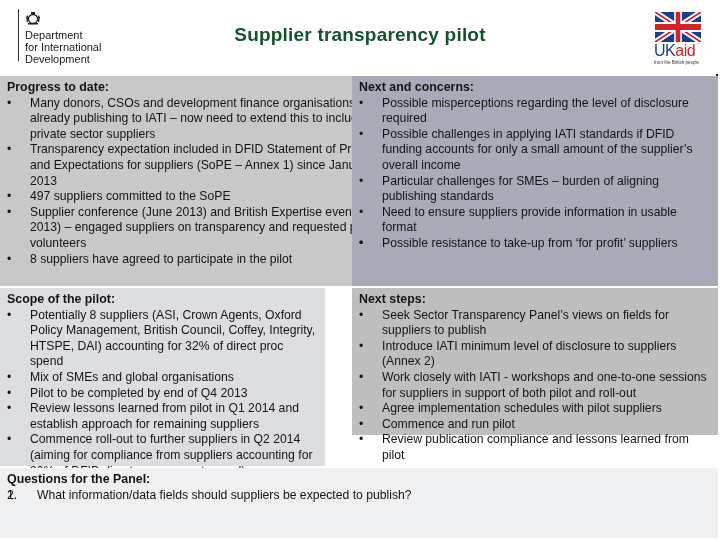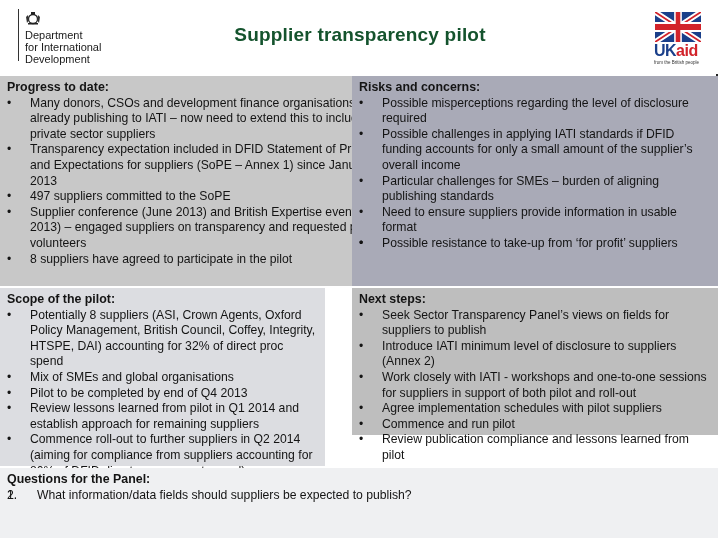--- a/index.html
+++ b/index.html
@@ -10,21 +10,21 @@
     .dfid-logo { position: absolute; left: 18px; top: 9px; width: 110px; height: 56px; }
     .dfid-bar { position: absolute; left: 0; top: 0; width: 1px; height: 52px; background: #333; }
     .crest { position: absolute; left: 7px; top: 2px; width: 16px; height: 14px; }
     .dfid-text { position: absolute; left: 7px; top: 20px; font-size: 11px; line-height: 12px; color: #1a1a1a; white-space: nowrap; }
     .title {
       position: absolute; left: 0; right: 0; top: 24px; text-align: center;
       font-size: 19px; font-weight: bold; letter-spacing: 0.2px; color: #14532d;
     }
     .ukaid { position: absolute; left: 652px; top: 10px; width: 56px; height: 55px; }
     .flag { position: absolute; left: 3px; top: 2px; width: 46px; height: 30px; }
-    .ukaid-word { position: absolute; left: 2px; top: 33px; font-size: 16px; font-weight: bold; letter-spacing: -0.5px; line-height: 16px; }
+    .ukaid-word { position: absolute; left: 2px; top: 33px; font-size: 16px; font-weight: normal; letter-spacing: -0.5px; line-height: 16px; }
     .ukaid-uk { color: #1a3f8a; }
     .ukaid-aid { color: #d2232a; }
     .ukaid-tag { position: absolute; left: 2px; top: 50px; font-size: 4.5px; color: #333; white-space: nowrap; }
     .panel { position: absolute; box-sizing: border-box; padding: 4px 6px 0 7px; font-size: 12.2px; line-height: 15.6px; }
     .panel h3 { margin: 0; font-size: 12.4px; font-weight: bold; line-height: 15.6px; }
     .panel ul, .panel ol { margin: 0; padding: 0; list-style: none; }
     .panel li { position: relative; padding-left: 23px; }
     .panel li .bul { position: absolute; left: 0; top: 0; width: 20px; }
     .p-progress { left: 0; top: 76px; width: 395px; height: 210px; background: #c8c8c8; }
     .p-risks { left: 352px; top: 76px; width: 366px; height: 210px; background: #a9aab7; }
@@ -75,21 +75,21 @@
   <ul>
     <li><span class="bul">•</span><span>Many donors, CSOs and development finance organisations already publishing to IATI – now need to extend this to include private sector suppliers</span></li>
     <li><span class="bul">•</span><span>Transparency expectation included in DFID Statement of Priorities and Expectations for suppliers (SoPE – Annex 1) since January 2013</span></li>
     <li><span class="bul">•</span><span>497 suppliers committed to the SoPE</span></li>
     <li><span class="bul">•</span><span>Supplier conference (June 2013) and British Expertise event (Sept 2013) – engaged suppliers on transparency and requested pilot volunteers</span></li>
     <li><span class="bul">•</span><span>8 suppliers have agreed to participate in the pilot</span></li>
   </ul>
 </div>
 
 <div class="panel p-risks">
-  <h3>Risks and concerns:</h3>
+  <h3>Next and concerns:</h3>
   <ul>
     <li><span class="bul">•</span><span>Possible misperceptions regarding the level of disclosure required</span></li>
     <li><span class="bul">•</span><span>Possible challenges in applying IATI standards if DFID funding accounts for only a small amount of the supplier’s overall income</span></li>
     <li><span class="bul">•</span><span>Particular challenges for SMEs – burden of aligning publishing standards</span></li>
     <li><span class="bul">•</span><span>Need to ensure suppliers provide information in usable format</span></li>
     <li><span class="bul">•</span></li>
     <li><span class="bul">•</span><span>Possible resistance to take-up from ‘for profit’ suppliers</span></li>
   </ul>
 </div>
 

